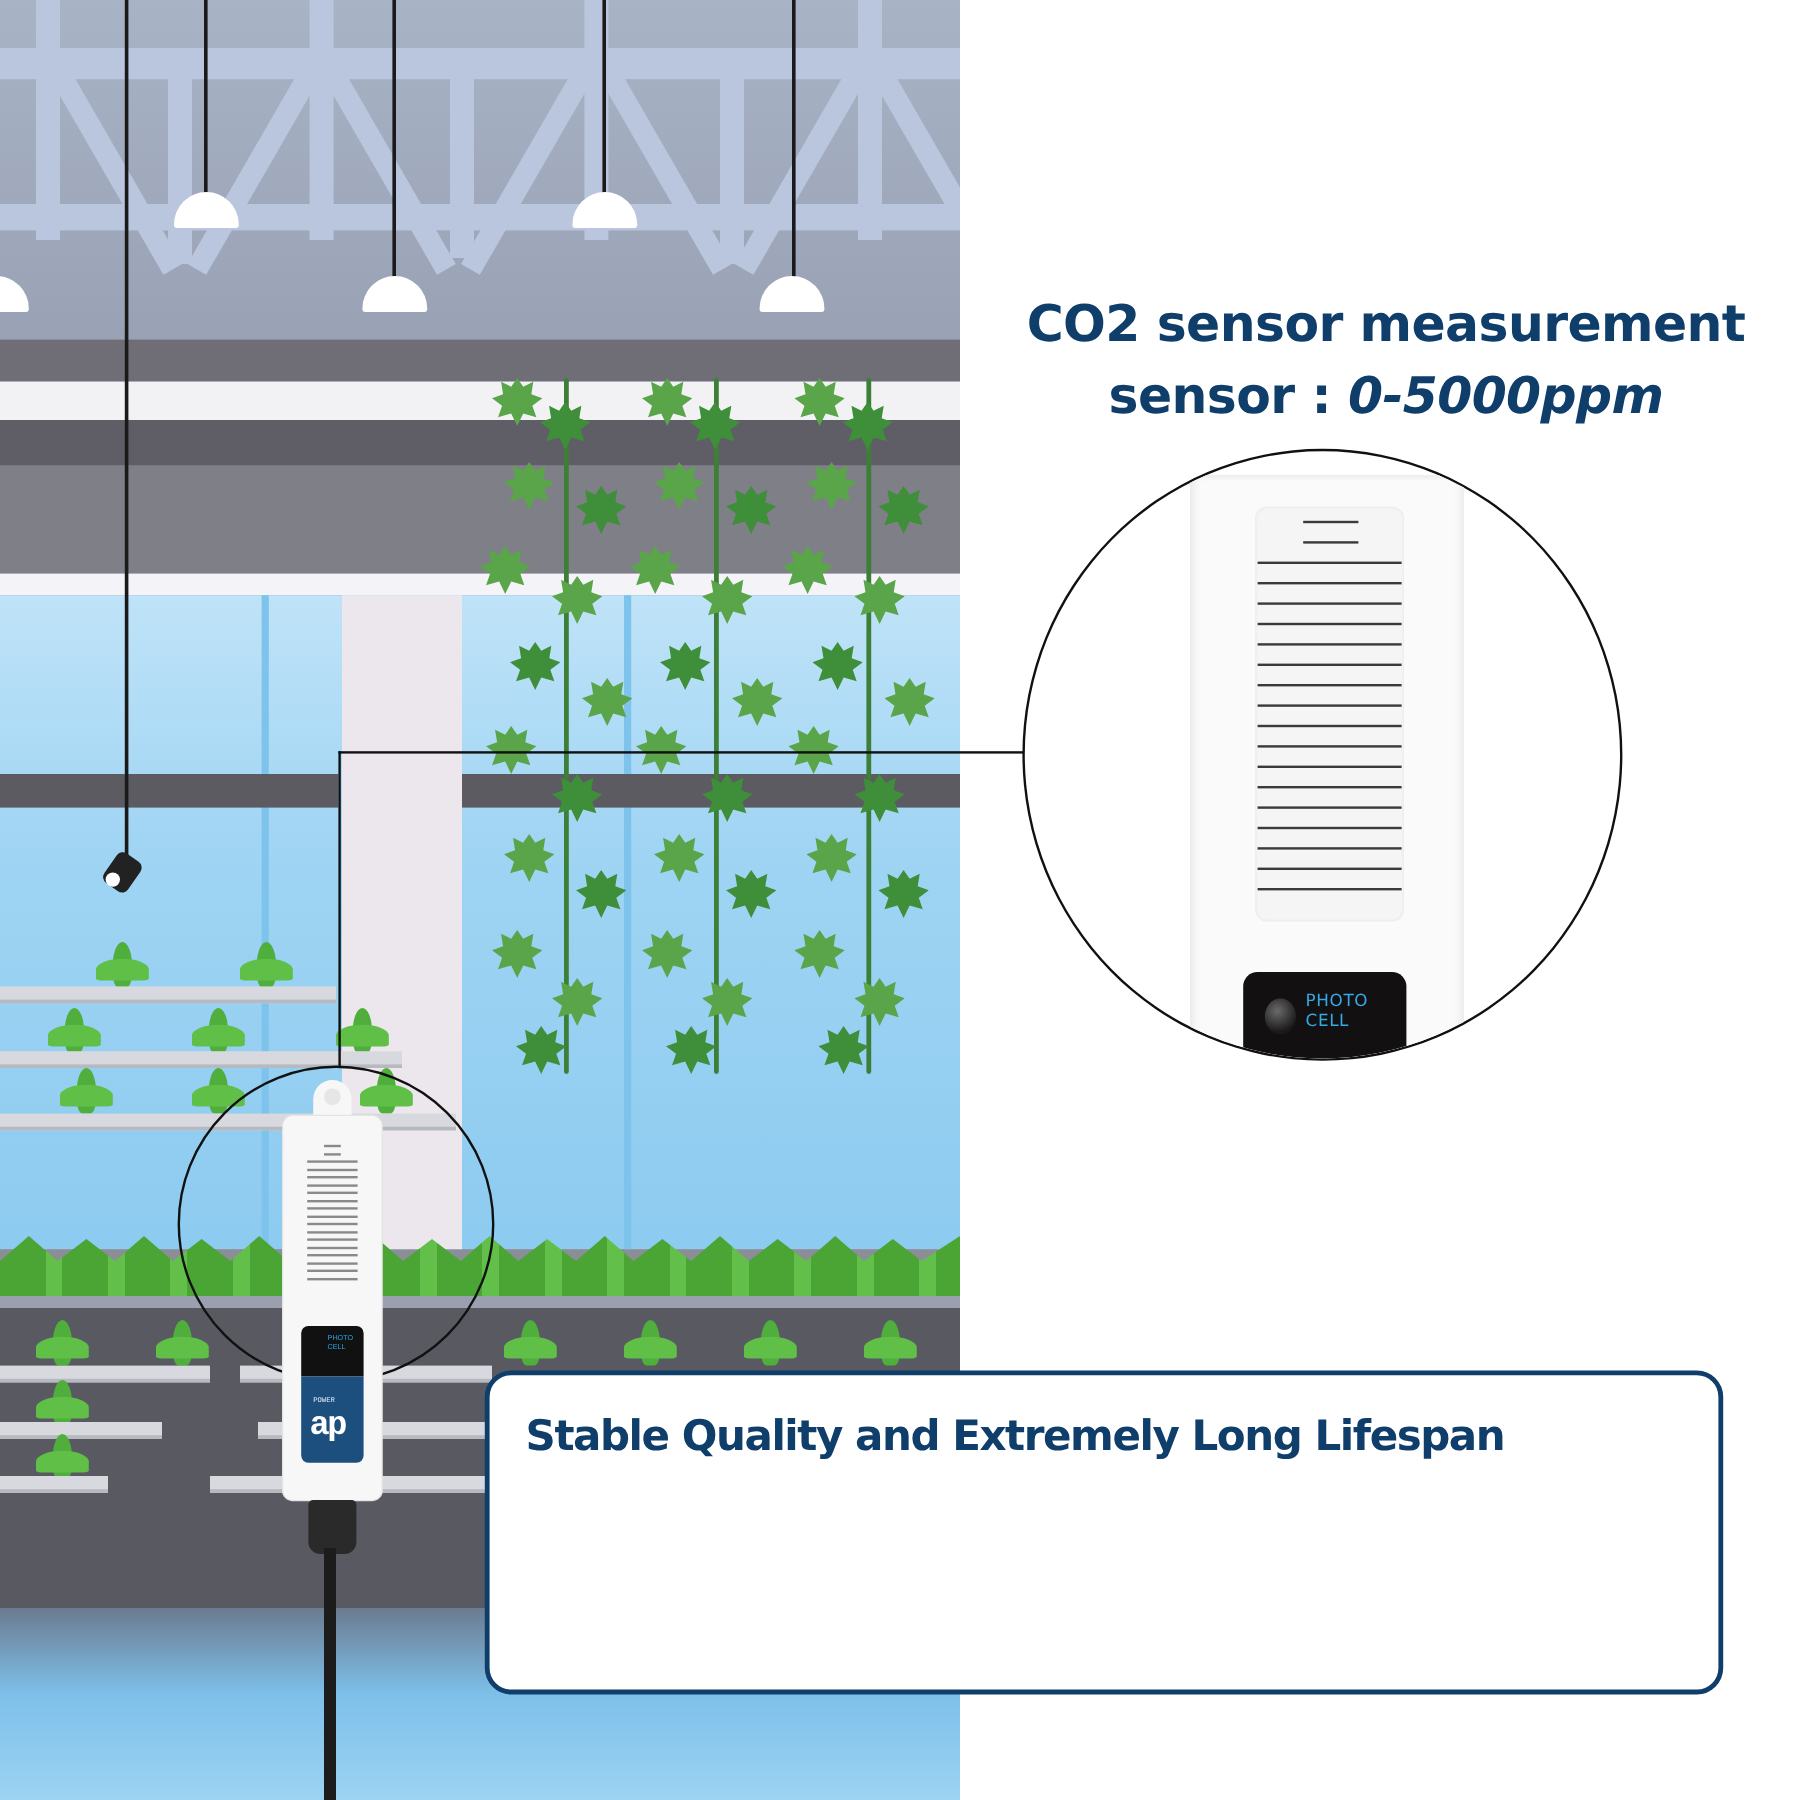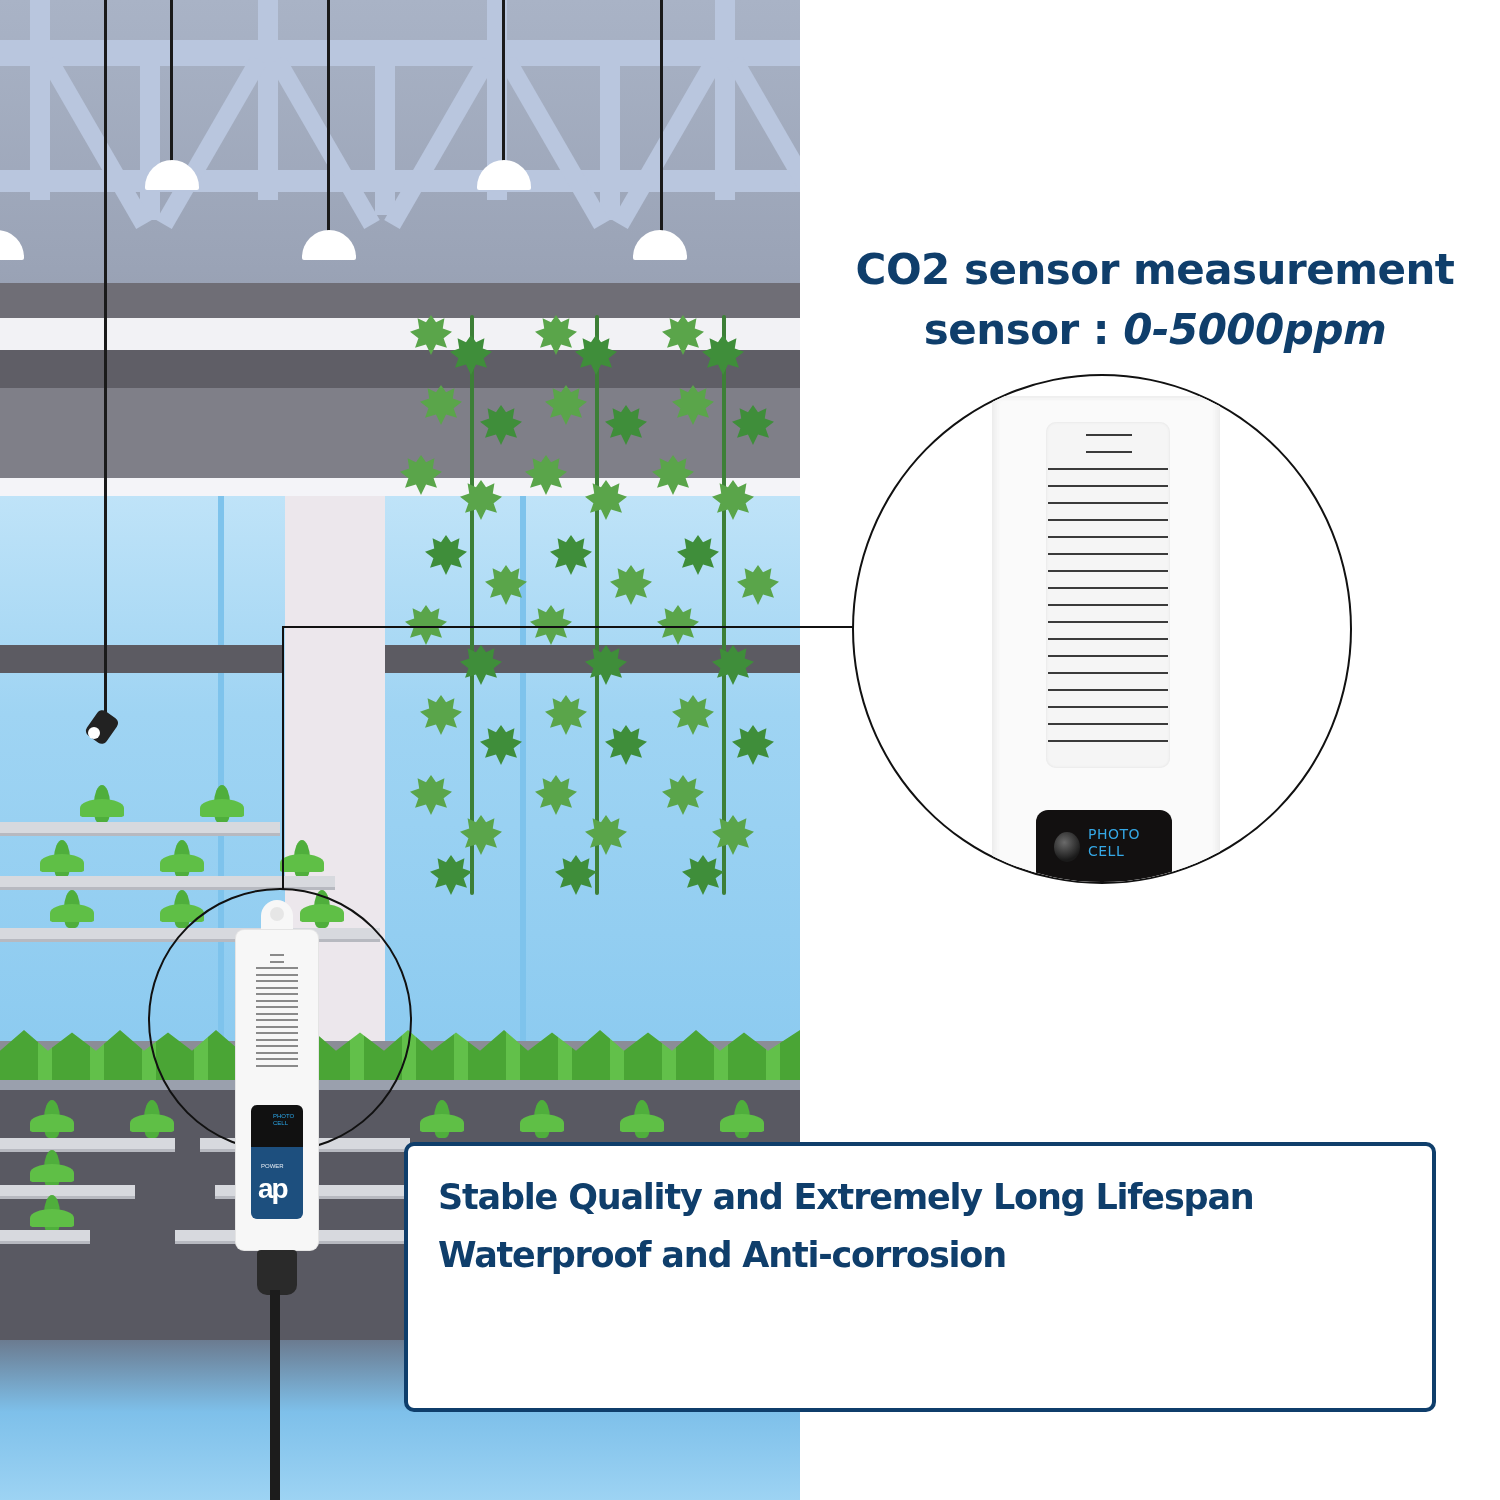--- a/index.html
+++ b/index.html
@@ -55,21 +55,21 @@
   .device { position: absolute; left: 236px; top: 930px; width: 82px; height: 320px; background: #f7f7f7;
             border-radius: 8px; box-shadow: 0 0 0 1px #e4e4e4; }
   .device-hanger { position: absolute; left: 261px; top: 900px; width: 32px; height: 40px; background: #f7f7f7;
                    border-radius: 16px 16px 4px 4px; }
   .device-hanger::after { content: ""; position: absolute; left: 9px; top: 7px; width: 14px; height: 14px; border-radius: 50%; background: #e6e6e6; }
   .device-grill { position: absolute; left: 20px; top: 24px; width: 42px; height: 130px; }
   .device-grill i { display: block; height: 2px; background: #8a8a8a; margin-bottom: 4.5px; }
   .device-photo { position: absolute; left: 15px; top: 175px; width: 52px; height: 42px; background: #111;
                   border-radius: 6px 6px 0 0; color: #2aa6e8; font-size: 6px; line-height: 7px; padding: 8px 0 0 22px; }
   .device-panel { position: absolute; left: 15px; top: 217px; width: 52px; height: 72px; background: #1d4f7e;
-                  border-radius: 0 0 6px 6px; color: #fff; }
+                  border-radius: 0 0 6px 6px; color: #fff; font-family: Liberation Mono, monospace; }
   .device-power { position: absolute; left: 10px; top: 16px; font-size: 6px; color: #e8eef5; }
   .device-logo { position: absolute; left: 7px; top: 28px; font-size: 28px; font-weight: bold; line-height: 28px; color: #fff; letter-spacing: -2px; }
   .gland { position: absolute; left: 257px; top: 1250px; width: 40px; height: 45px; background: #2a2a2a; border-radius: 4px 4px 10px 10px; }
   .cord { position: absolute; left: 270px; top: 1290px; width: 10px; height: 210px; background: #1c1c1c; }
 
   
   .small-circle { position: absolute; left: 148px; top: 888px; width: 264px; height: 264px; border: 2px solid #111;
                   border-radius: 50%; }
   .connector-v { position: absolute; left: 282px; top: 626px; width: 2px; height: 264px; background: #111; }
   .connector-h { position: absolute; left: 282px; top: 626px; width: 572px; height: 2px; background: #111; }
@@ -89,21 +89,21 @@
   .big-photo-text { position: absolute; left: 52px; top: 16px; color: #35a8e6; font-family: "DejaVu Sans", sans-serif;
                     font-size: 14px; line-height: 17px; letter-spacing: 0.5px; }
 
   
   .headline { position: absolute; left: 810px; top: 240px; width: 690px; text-align: center; color: #0f3e6b;
               font-family: "DejaVu Sans", sans-serif; font-weight: bold; font-size: 42px; line-height: 60px; letter-spacing: -0.5px; }
   .headline .em { font-style: italic; }
 
   
   .feature-box { position: absolute; left: 404px; top: 1142px; width: 1032px; height: 270px; background: #ffffff;
-                 border: 4px solid #0f3e6b; border-radius: 10px; padding: 22px 0 0 30px; }
+                 border: 4px solid #0f3e6b; border-radius: 22px; padding: 22px 0 0 30px; }
   .feature { color: #0f3e6b; font-family: "DejaVu Sans", sans-serif; font-weight: bold; font-size: 35px;
              line-height: 58px; letter-spacing: -1.2px; white-space: nowrap; }
 </style>
 </head>
 <body>
 
 <div class="scene">
 
   <div class="truss-band" style="top:40px;height:26px"></div>
   <div class="truss-band" style="top:170px;height:22px"></div>
@@ -308,14 +308,13 @@
       <div class="big-photo-text">
         <div>PHOTO</div>
         <div>CELL</div>
       </div>
     </div>
   </div>
 </div>
 
 <div class="feature-box">
   <div class="feature">Stable Quality and Extremely Long Lifespan</div>
-  <div class="feature">Waterproof and Anti-corrosion</div>
 </div>
 
 </body></html>

